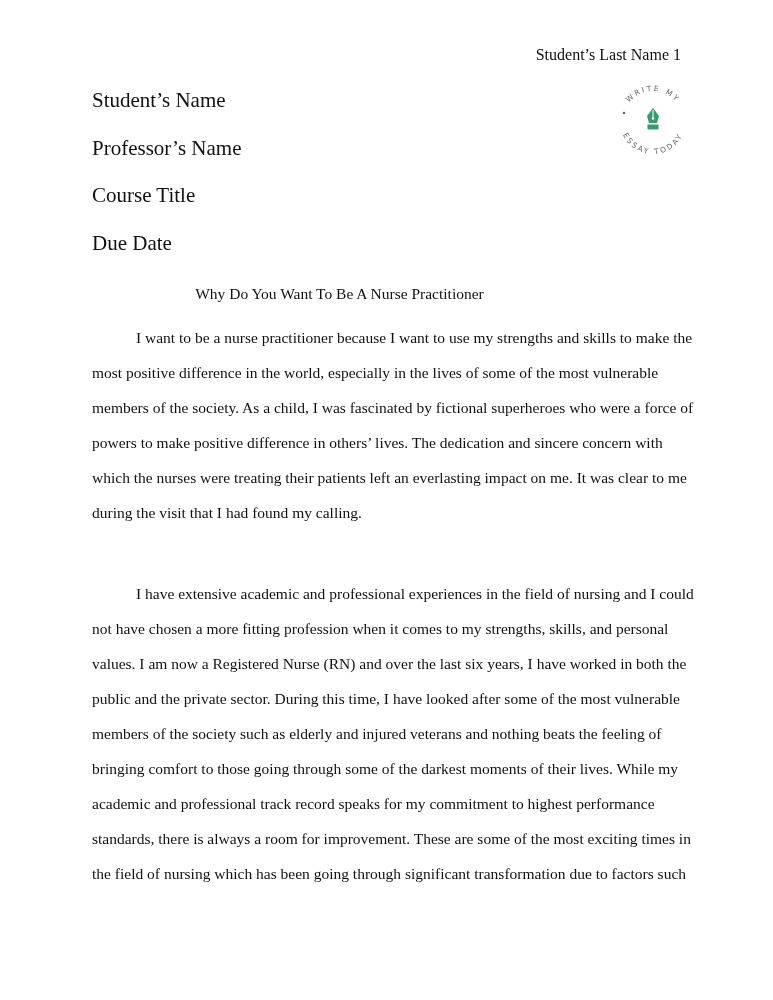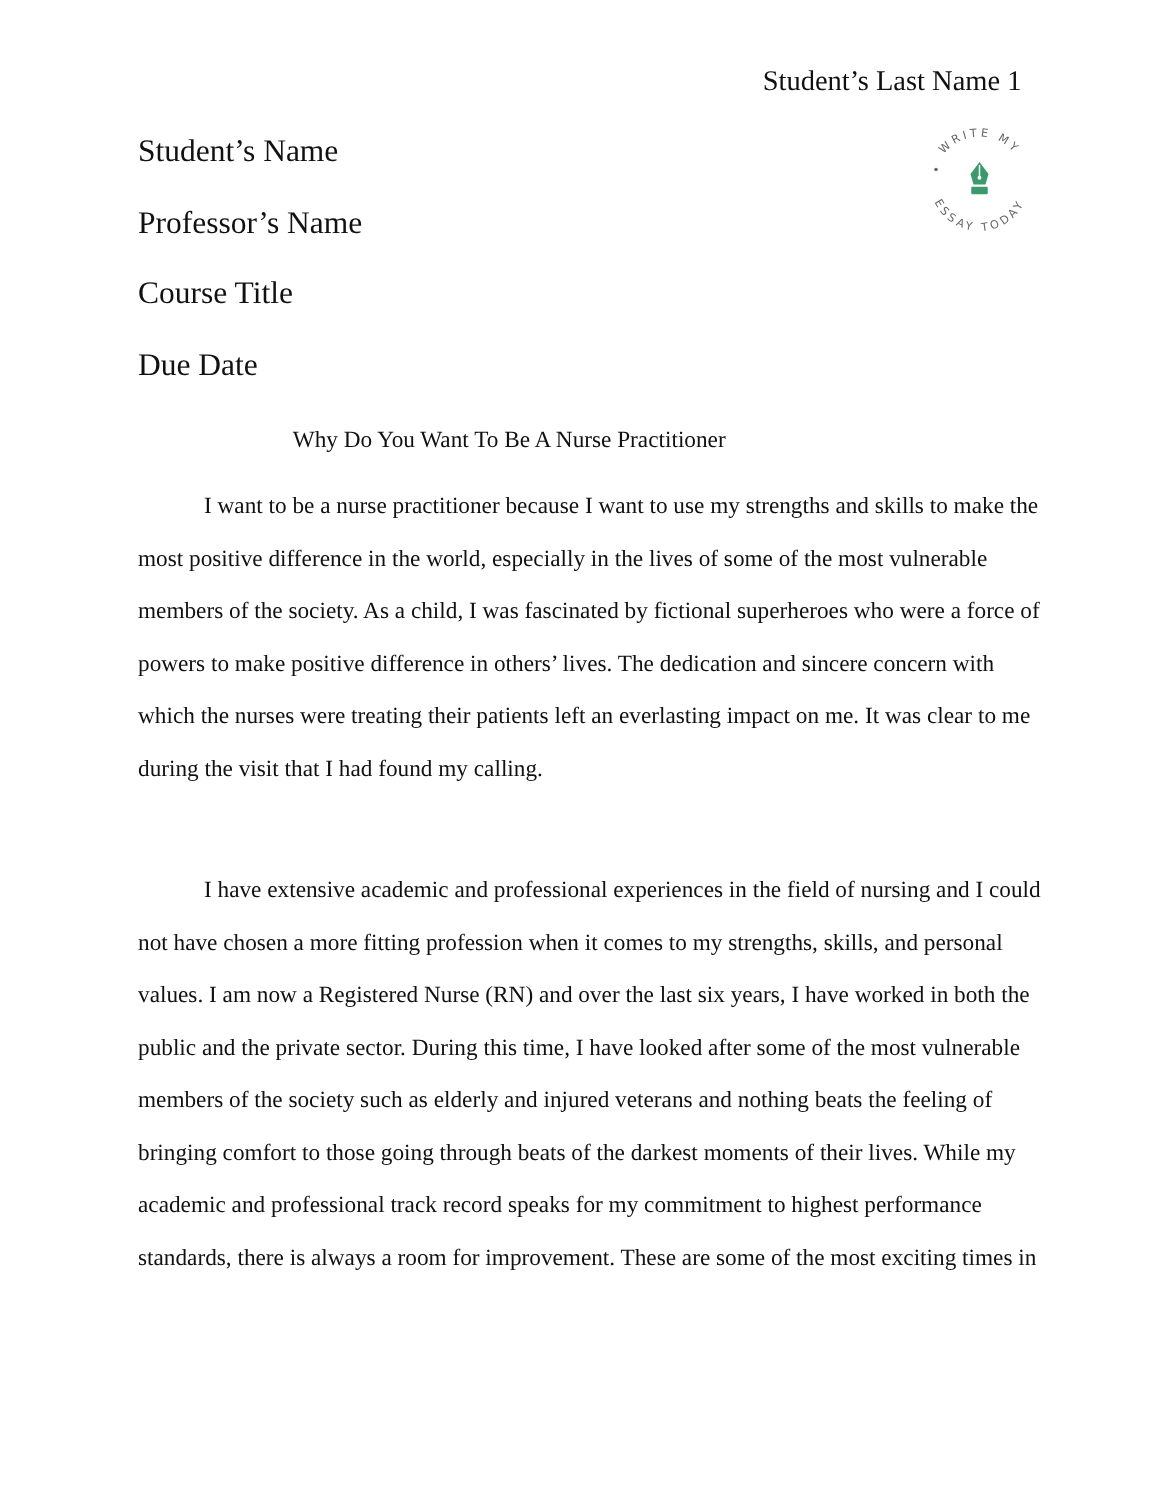--- a/index.html
+++ b/index.html
@@ -19,21 +19,21 @@
       position: absolute;
       left: 0; top: 0;
       width: 773px;
       height: 1000px;
       background: #ffffff;
     }
     .running-head {
       position: absolute;
       top: 45px;
       right: 92px;
-      font-size: 19px;
+      font-size: 16px;
       line-height: 20px;
       white-space: nowrap;
     }
     .logo {
       position: absolute;
       left: 612px;
       top: 80px;
       width: 82px;
       height: 82px;
     }
@@ -121,18 +121,19 @@
     <span class="line">which the nurses were treating their patients left an everlasting impact on me. It was clear to me</span>
     <span class="line">during the visit that I had found my calling.</span>
   </div>
 
   <div class="body-text para2">
     <span class="line indent">I have extensive academic and professional experiences in the field of nursing and I could</span>
     <span class="line">not have chosen a more fitting profession when it comes to my strengths, skills, and personal</span>
     <span class="line">values. I am now a Registered Nurse (RN) and over the last six years, I have worked in both the</span>
     <span class="line">public and the private sector. During this time, I have looked after some of the most vulnerable</span>
     <span class="line">members of the society such as elderly and injured veterans and nothing beats the feeling of</span>
-    <span class="line">bringing comfort to those going through beats of the darkest moments of their lives. While my</span>
+    <span class="line">bringing comfort to those going through some of the darkest moments of their lives. While my</span>
     <span class="line">academic and professional track record speaks for my commitment to highest performance</span>
     <span class="line">standards, there is always a room for improvement. These are some of the most exciting times in</span>
+    <span class="line">the field of nursing which has been going through significant transformation due to factors such</span>
   </div>
 
 </div>
 
 </body></html>

